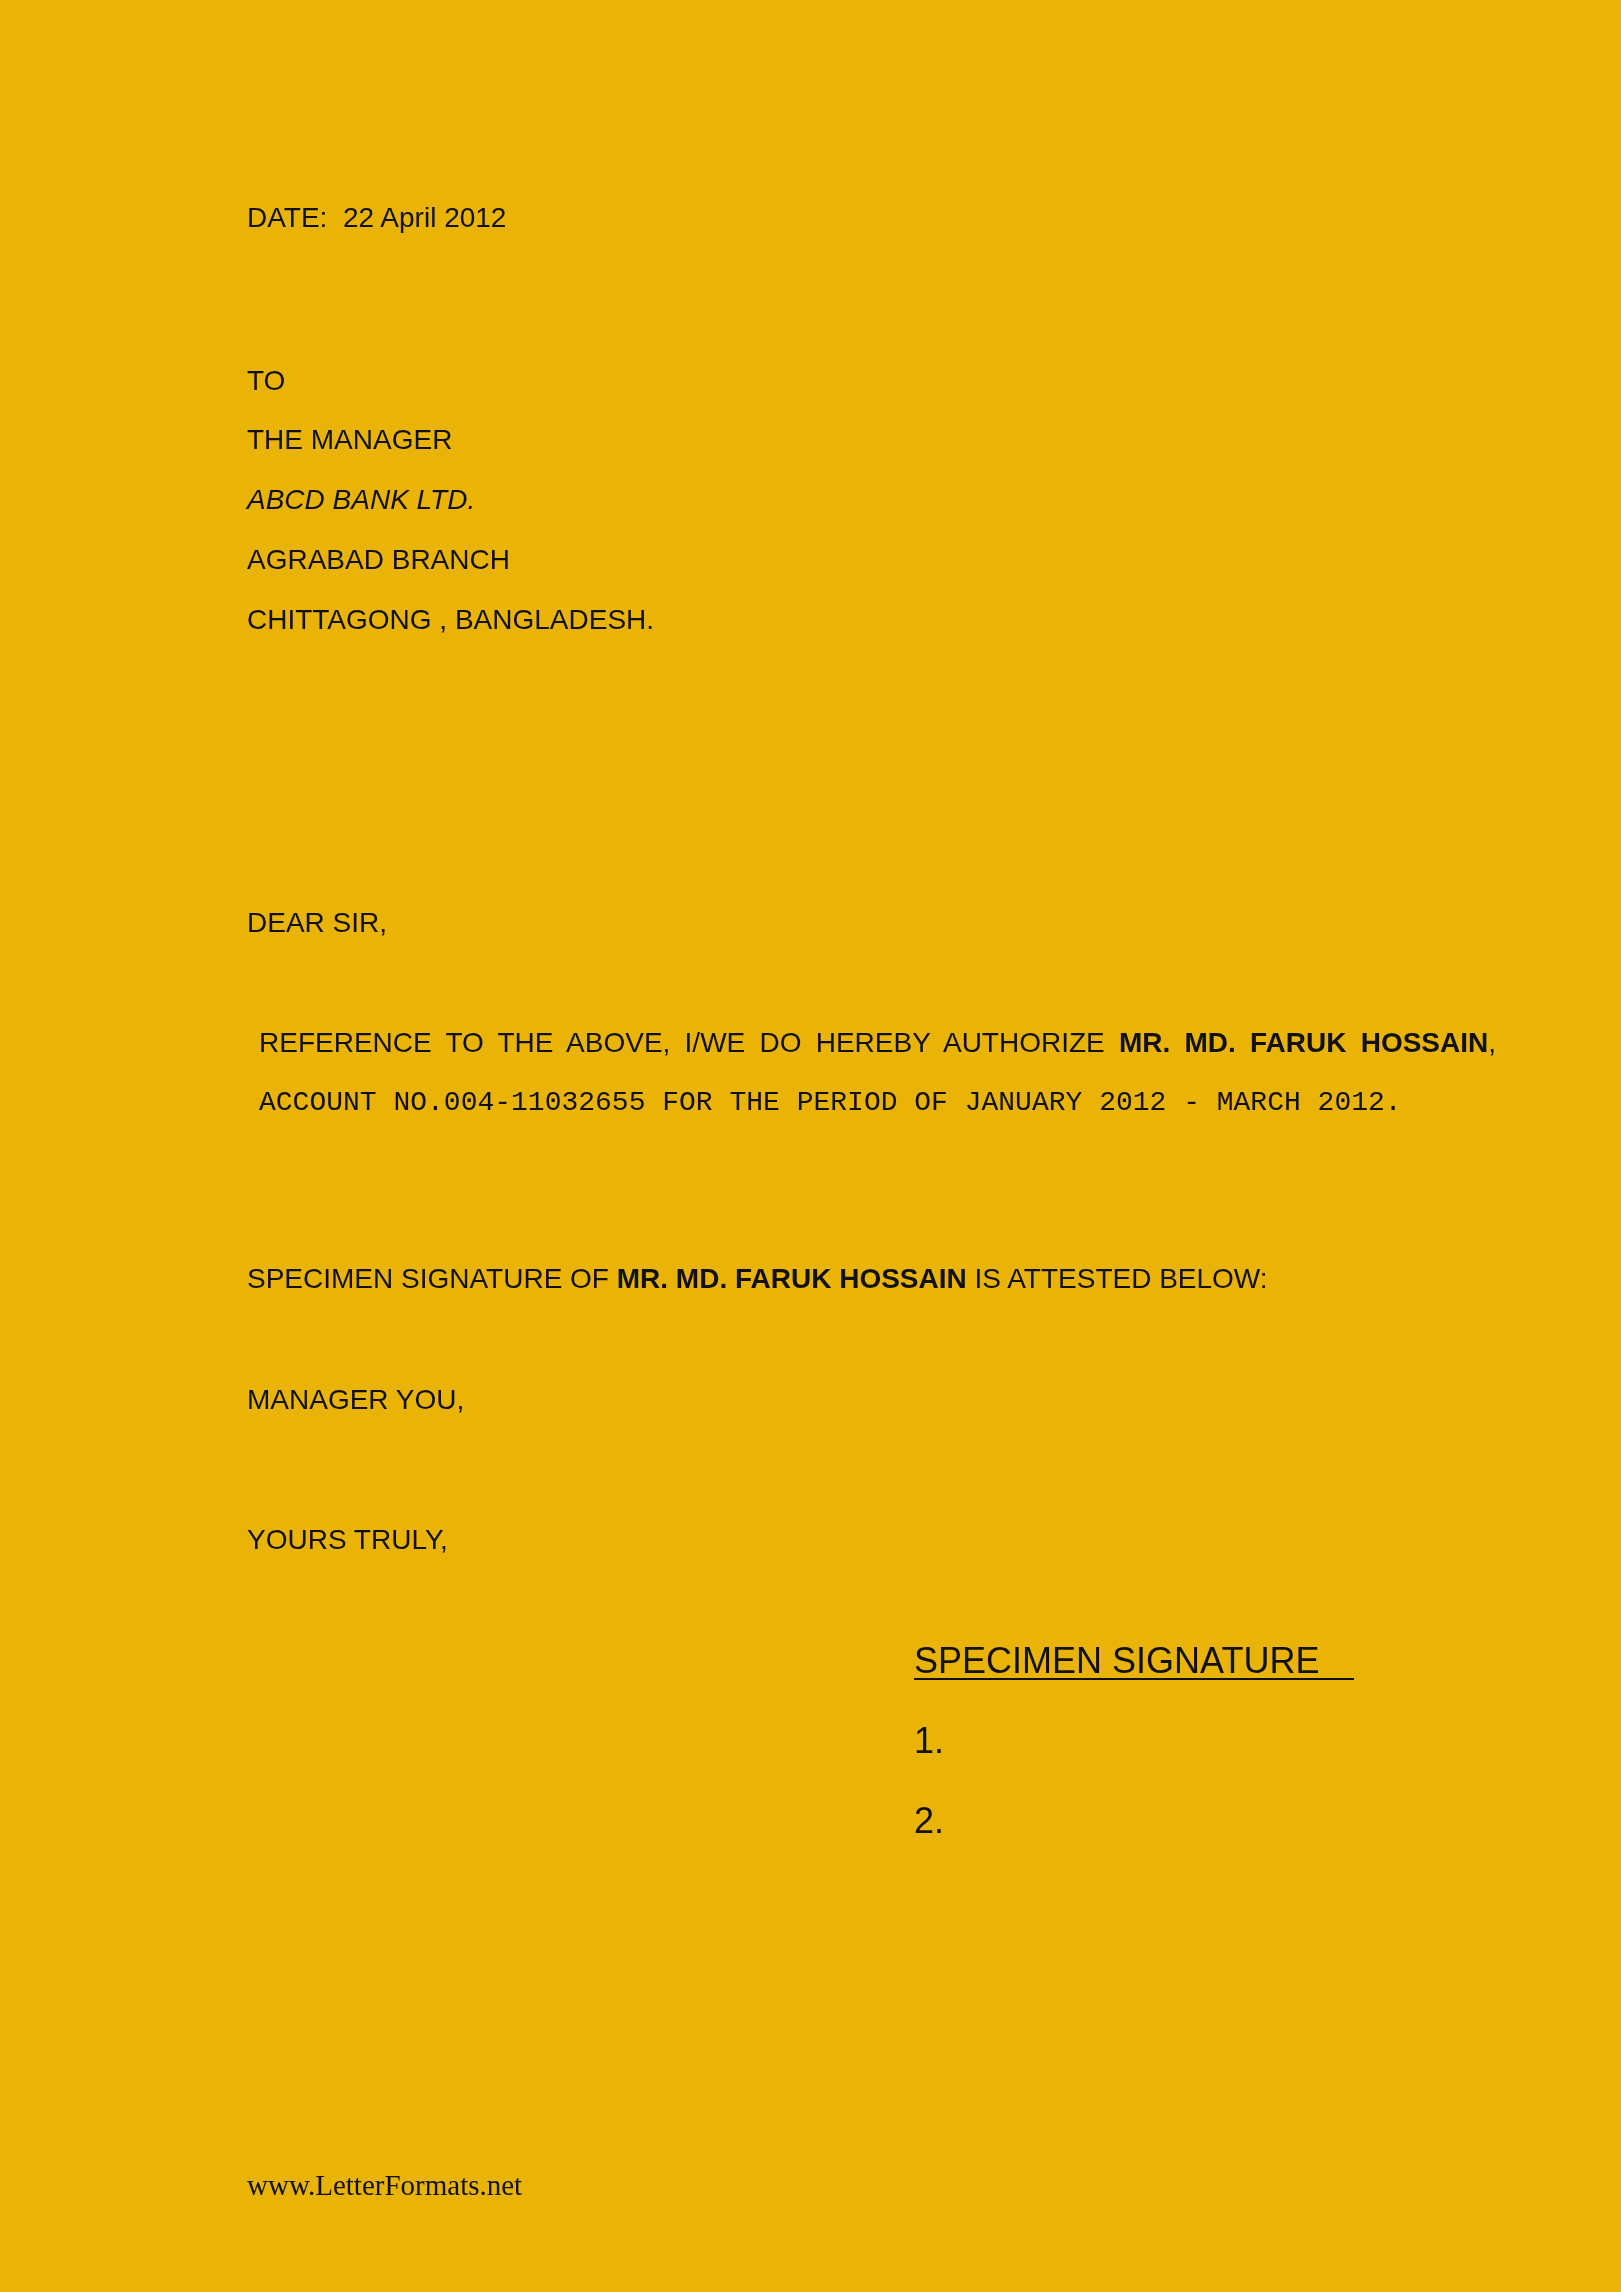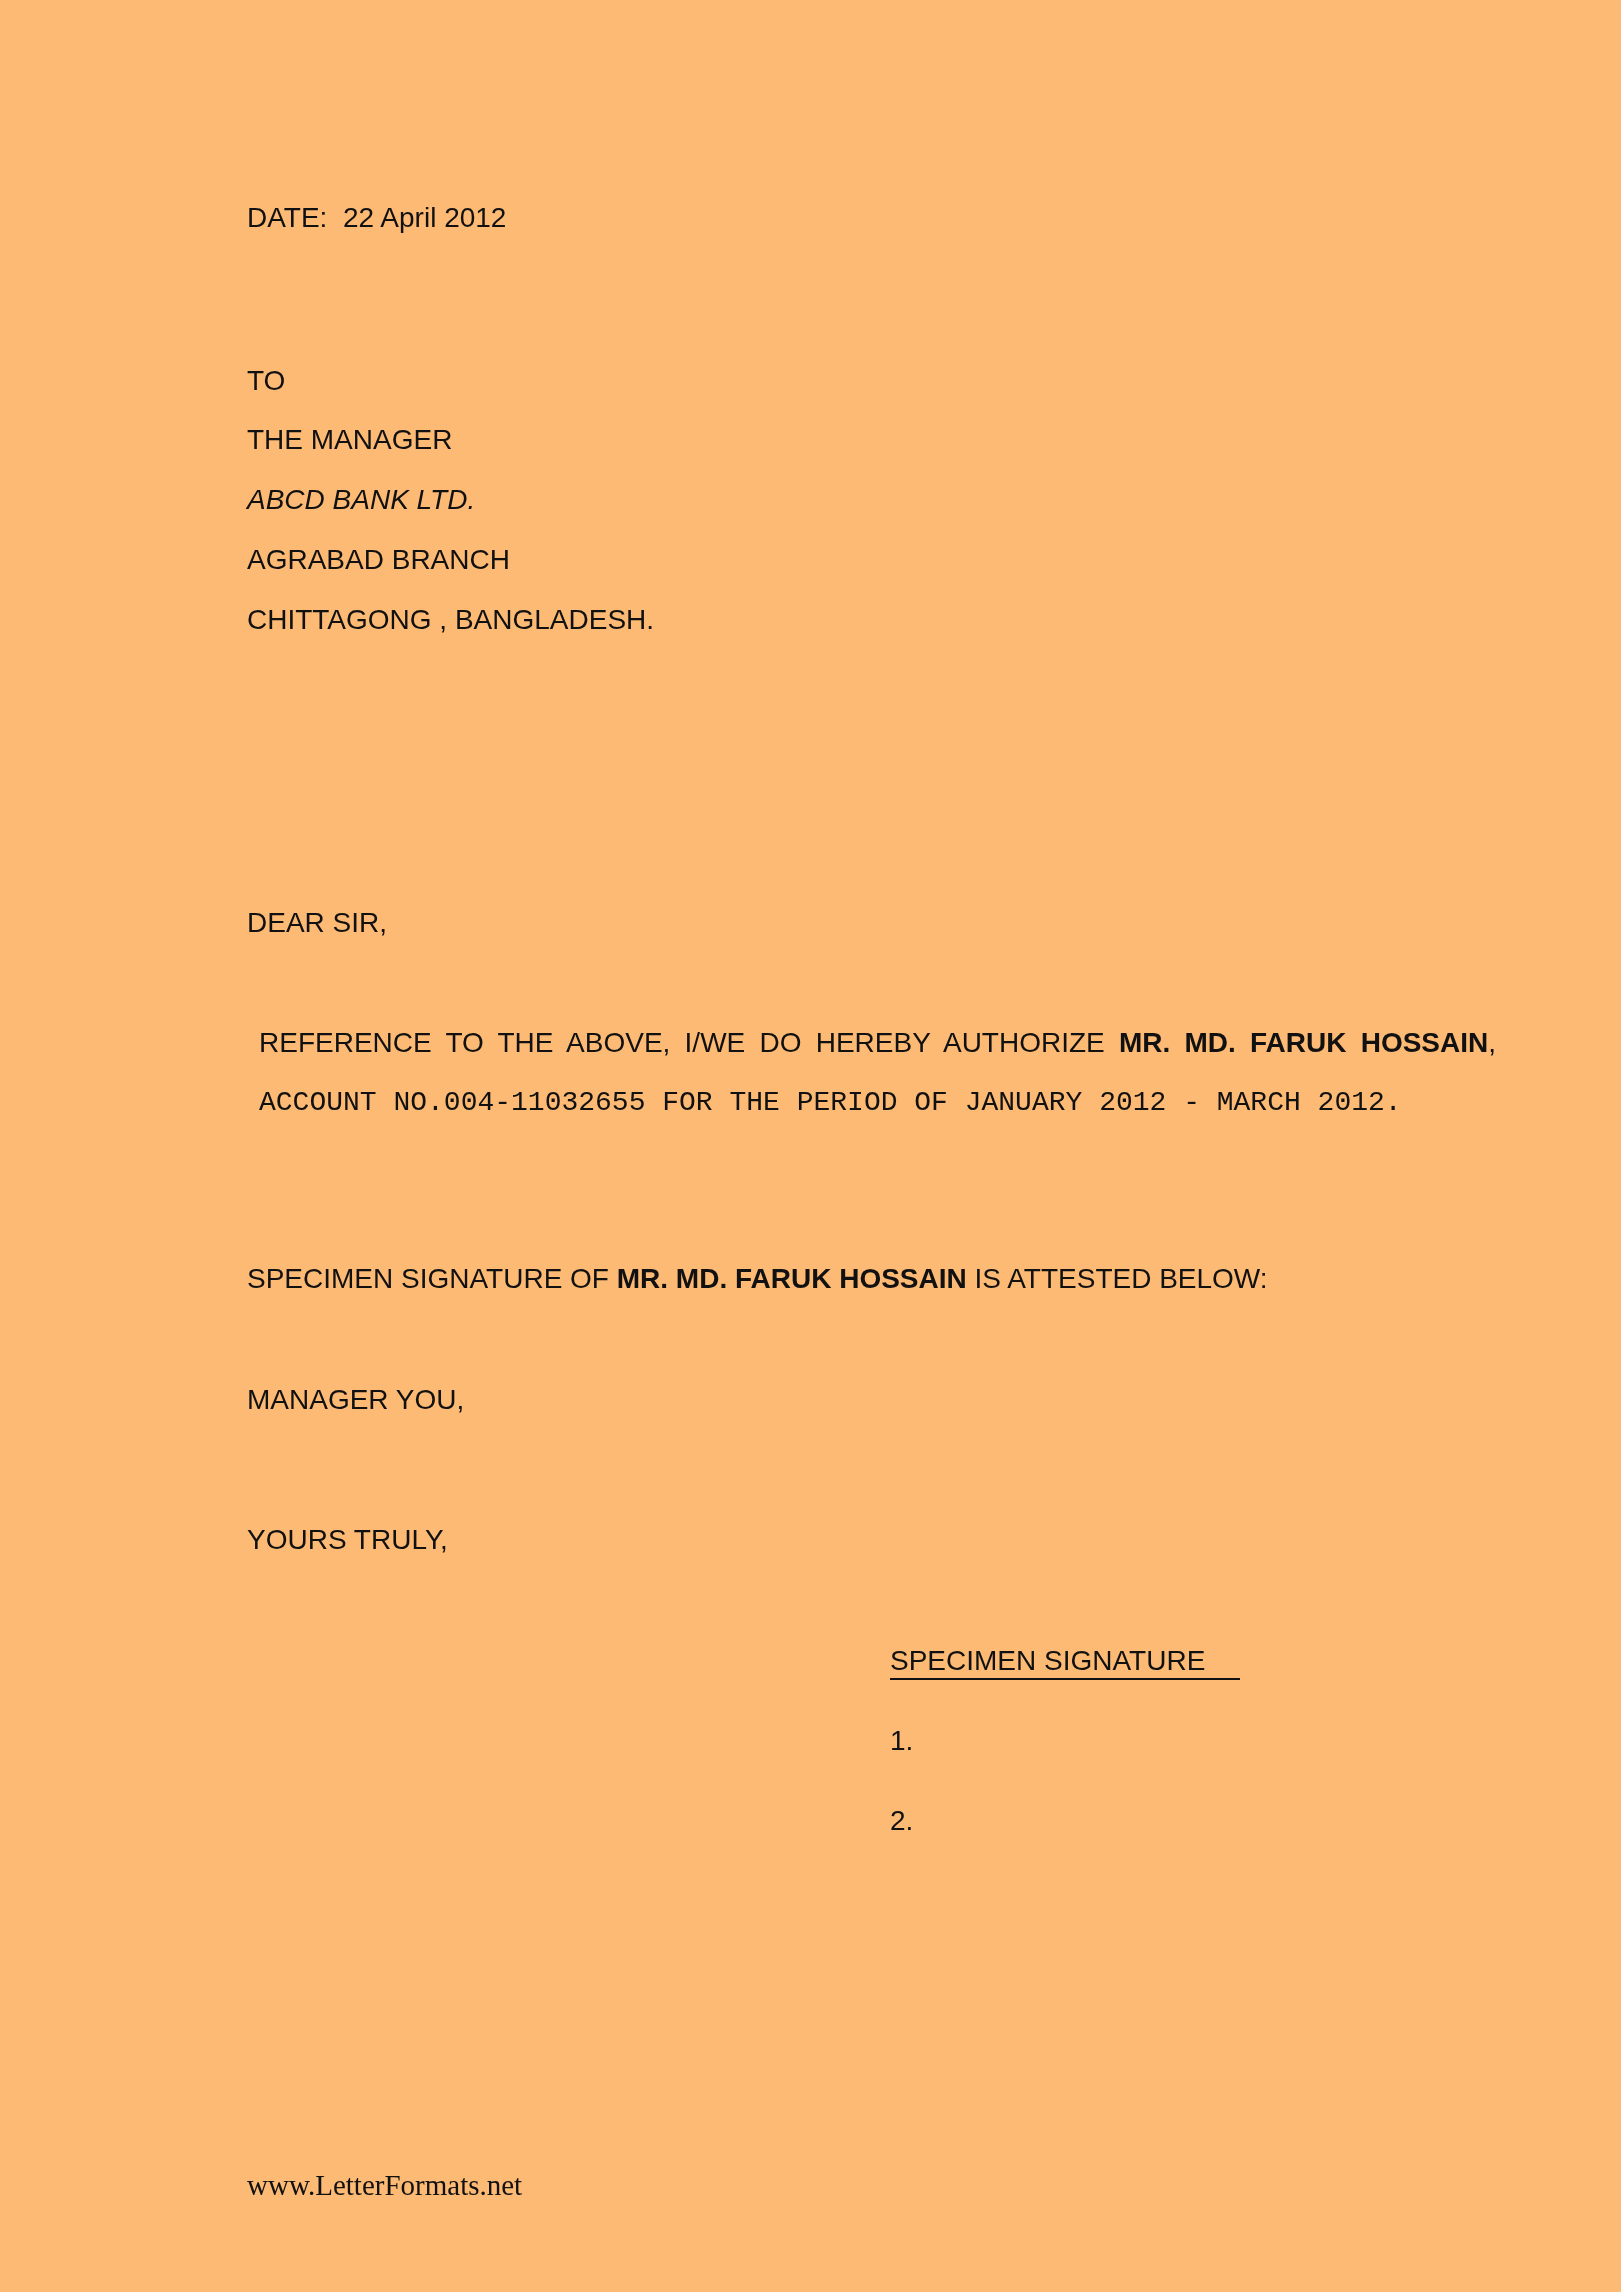--- a/index.html
+++ b/index.html
@@ -13,21 +13,21 @@
       position: relative;
       overflow: hidden;
       color: #111111;
       font-family: "Liberation Sans", "DejaVu Sans", sans-serif;
     }
     .page {
       position: absolute;
       left: 0; top: 0;
       width: 1621px;
       height: 2293px;
-      background: #fdba74;
+      background: #eab308;
     }
     .line {
       position: absolute;
       left: 247px;
       font-size: 28px;
       line-height: 35px;
       white-space: nowrap;
       letter-spacing: 0px;
     }
     .bold { font-weight: bold; }
@@ -47,22 +47,22 @@
       text-align-last: justify;
       height: 60px;
       white-space: nowrap;
     }
     .para .row.last {
       text-align-last: left;
       font-family: Liberation Mono, monospace;
     }
     .sig-block {
       position: absolute;
-      left: 890px;
-      font-size: 28px;
+      left: 914px;
+      font-size: 36px;
       line-height: 35px;
     }
     .sig-heading {
       display: inline-block;
       border-bottom: 2px solid #111;
       padding-right: 35px;
       padding-bottom: 0px;
       white-space: nowrap;
     }
     .footer {

